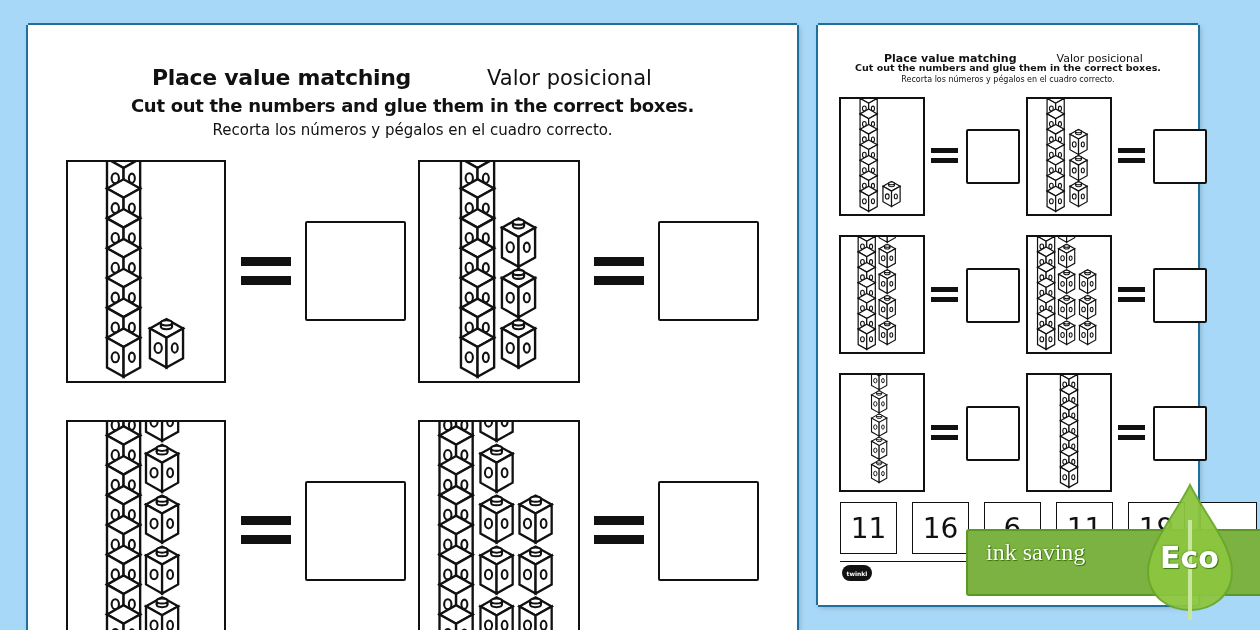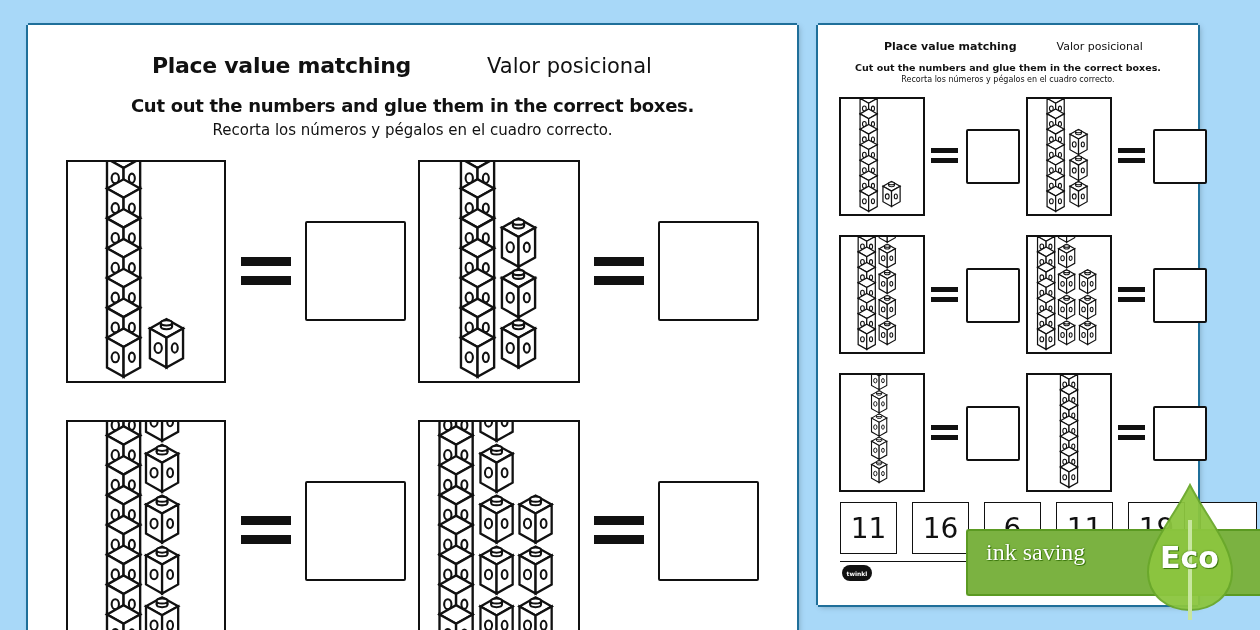--- a/index.html
+++ b/index.html
@@ -11,21 +11,21 @@
   }
   .page {
     position: absolute;
     background: #ffffff;
     box-shadow: -2px 0 0 #1f6f9a, 0 -2px 0 #1f6f9a, 2px 0 0 #1f6f9a, 0 2px 0 #1f6f9a, 2px 2px 6px rgba(0,0,0,0.25);
   }
   .page-large { left: 28px; top: 25px; width: 769px; height: 620px; }
   .page-small { left: 818px; top: 25px; width: 380px; height: 580px; }
 
   .title-row { position: absolute; display: flex; align-items: baseline; }
-  .title-en { font-weight: bold; color: #111; }
+  .title-en { font-weight: bold; color: #111; margin-top: 12px; }
   .title-es { color: #111; }
 
   .large .title-row { left: 124px; top: 28px; }
   .large .title-en { font-size: 22px; letter-spacing: -0.3px; }
   .large .title-es { font-size: 21px; margin-left: 76px; }
   .large .instr-en { position: absolute; left: 0; right: 0; top: 70px; text-align: center; font-weight: bold; font-size: 18px; color: #111; letter-spacing: -0.3px; }
   .large .instr-es { position: absolute; left: 0; right: 0; top: 96px; text-align: center; font-size: 15px; color: #111; }
 
   .small .title-row { left: 66px; top: 15px; }
   .small .title-en { font-size: 11px; }

